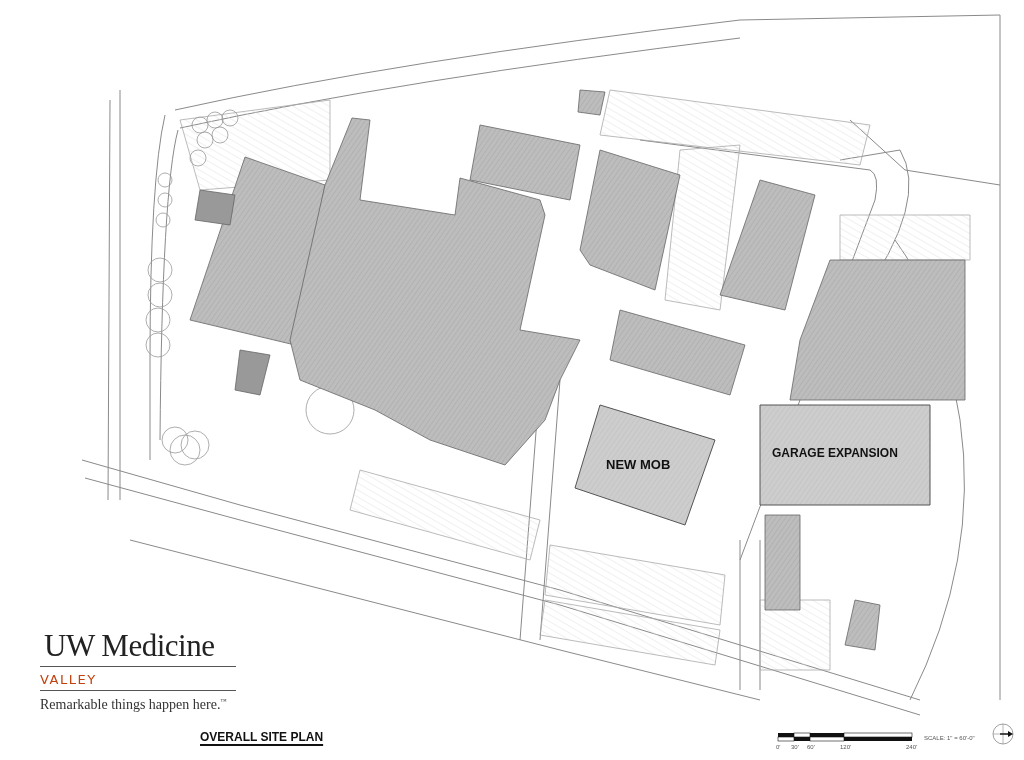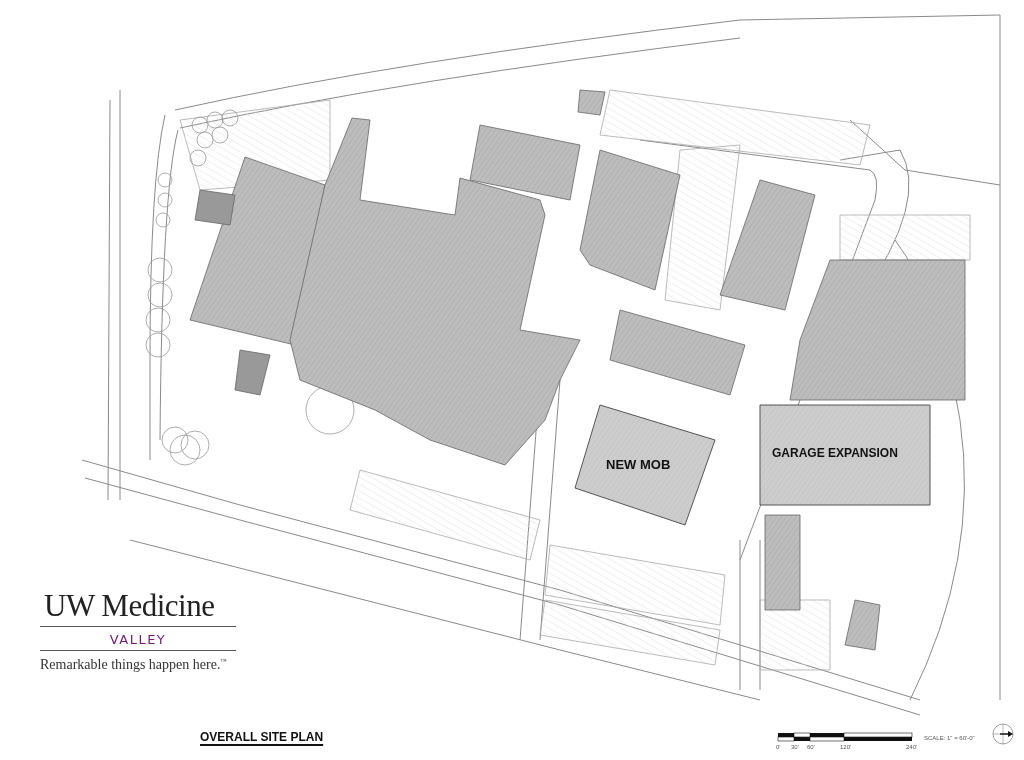--- a/index.html
+++ b/index.html
@@ -1,22 +1,22 @@
 <!DOCTYPE html>
 <html><head>
 <meta charset="utf-8">
 <style>
   html, body { margin: 0; padding: 0; background: #ffffff; }
   body { width: 1024px; height: 760px; position: relative; overflow: hidden; font-family: "Liberation Sans", sans-serif; }
   #plan { position: absolute; left: 0; top: 0; width: 1024px; height: 760px; }
   .label-bold { position: absolute; font-family: "Liberation Sans", sans-serif; font-weight: bold; color: #111; white-space: nowrap; }
   #logo { position: absolute; left: 40px; top: 588px; width: 200px; }
-  #logo .uw { font-family: "Liberation Serif", serif; font-size: 31px; color: #222; line-height: 36px; letter-spacing: -0.5px; text-align: left; padding-left: 4px; }
+  #logo .uw { font-family: "Liberation Serif", serif; font-size: 31px; color: #222; line-height: 36px; letter-spacing: -0.5px; text-align: left; padding-left: 4px; margin-top: 40px; }
   #logo .rule { border-top: 1px solid #555; margin: 2px 0 4px 0; width: 196px; }
-  #logo .vmc { font-family: "DejaVu Sans", sans-serif; font-size: 13px; color: #701a75; text-align: center; letter-spacing: 1.5px; line-height: 17px; width: 196px; }
+  #logo .vmc { font-family: "DejaVu Sans", sans-serif; font-size: 13px; color: #c2410c; letter-spacing: 1.5px; line-height: 17px; width: 196px; }
   #logo .tag { font-family: "Liberation Serif", serif; font-size: 14px; color: #333; margin-top: 6px; width: 210px; }
   #logo .tag sup { font-size: 6px; }
   #title { left: 200px; top: 730px; font-size: 12px; text-decoration: underline; text-decoration-thickness: 2px; text-underline-offset: 3px; }
   #new-mob { left: 606px; top: 457px; font-size: 13px; }
   #garage { left: 772px; top: 446px; font-size: 12px; }
   #scale-text { position: absolute; left: 924px; top: 735px; font-size: 6px; color: #555; font-family: "Liberation Sans", sans-serif; }
   .tick { position: absolute; top: 744px; font-size: 6px; color: #555; font-family: "Liberation Sans", sans-serif; }
 </style>
 </head>
 <body>

